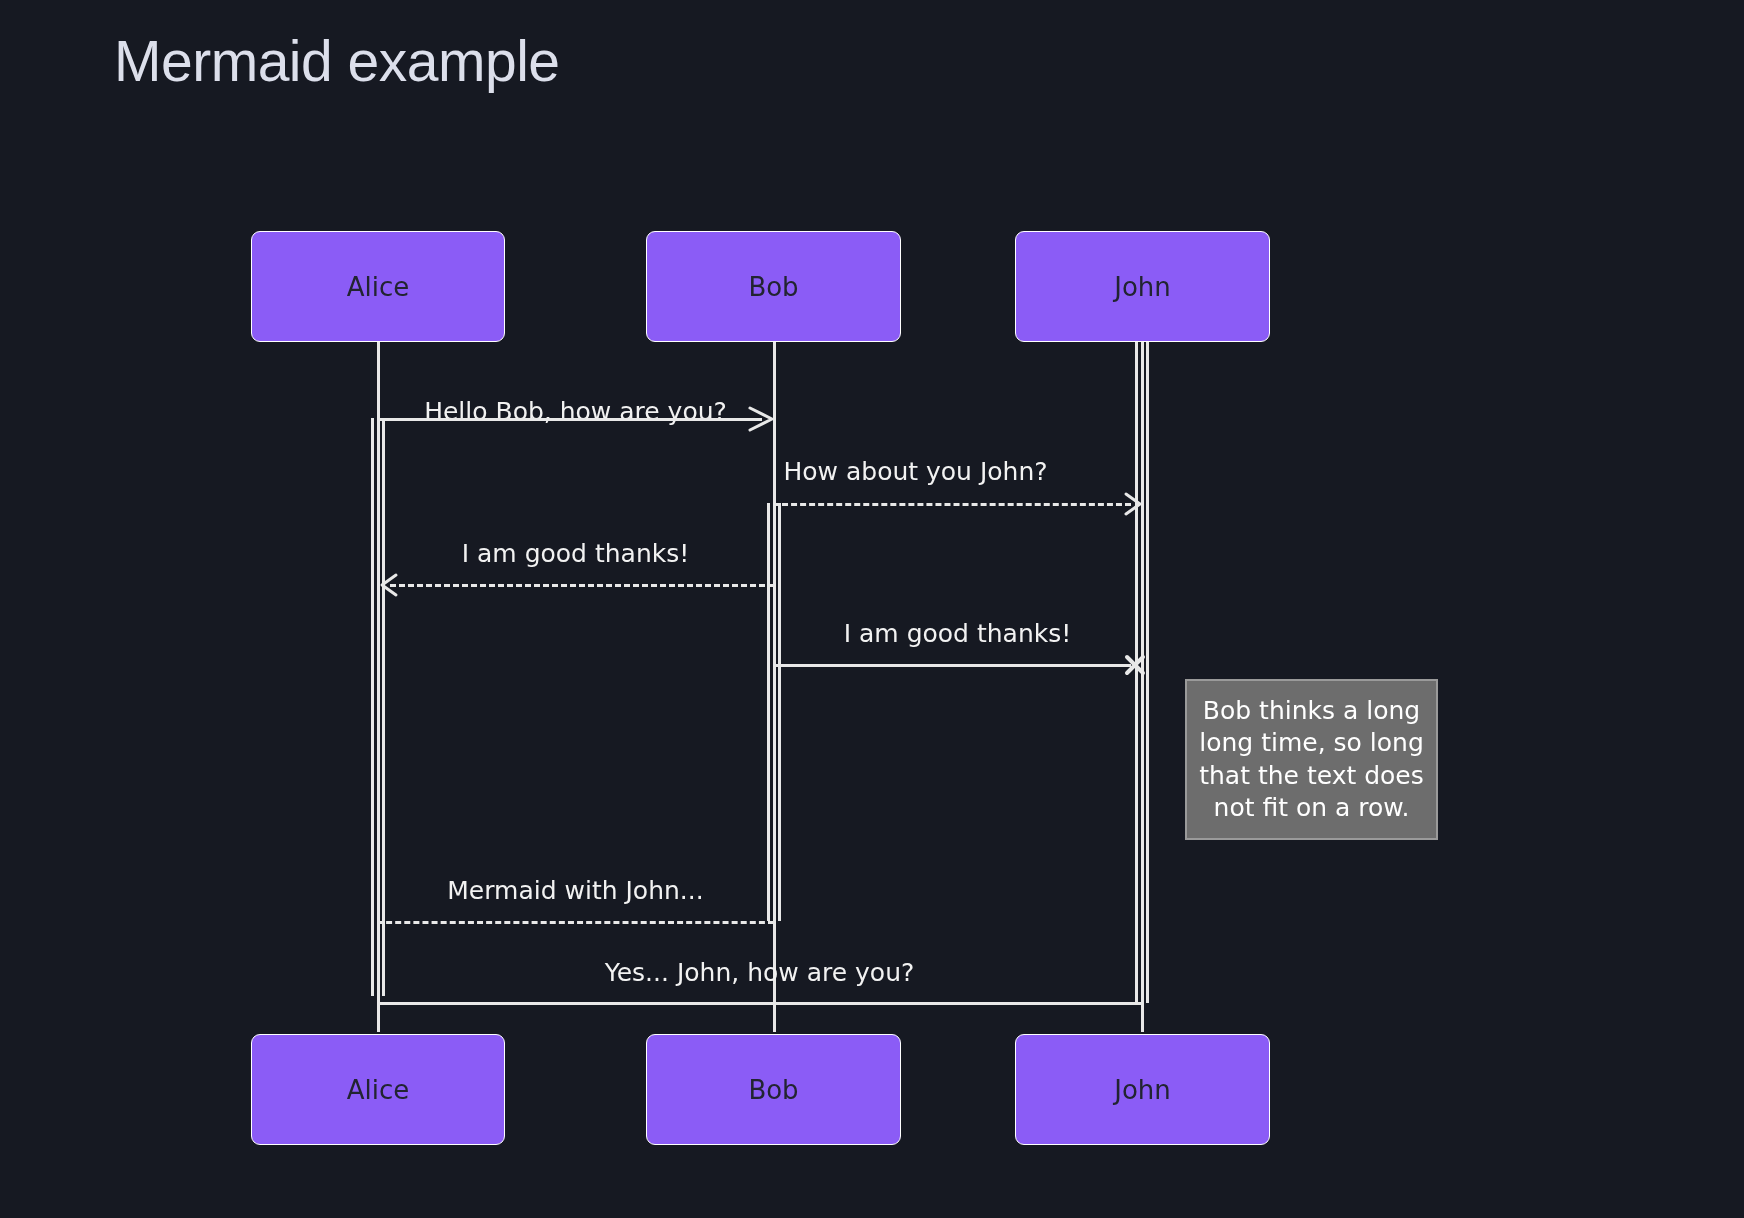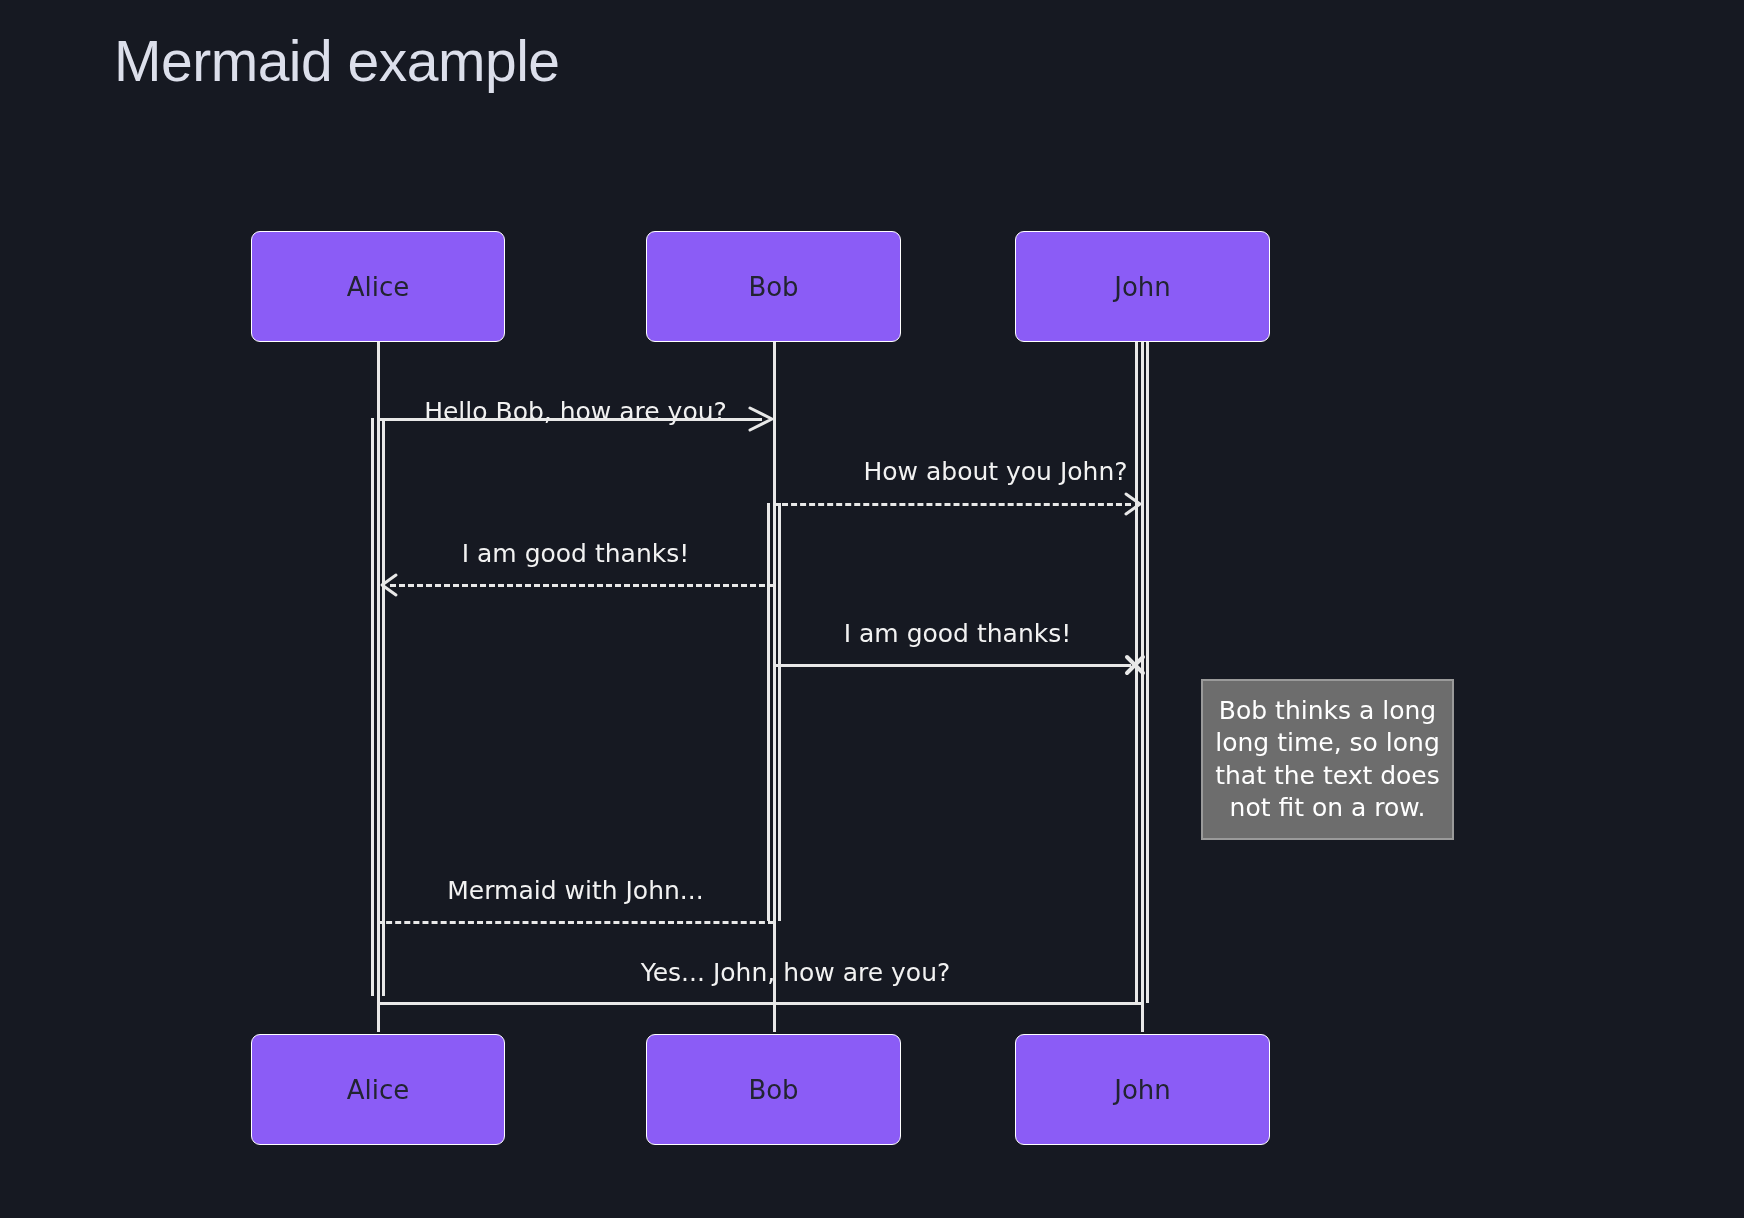--- a/index.html
+++ b/index.html
@@ -111,21 +111,20 @@
   
   .note-box {
     position: absolute;
     background: #6d6d6d;
     border: 2px solid #9a9a9a;
     box-sizing: border-box;
     display: flex;
     align-items: center;
     justify-content: center;
     padding: 10px 0;
-    margin-left: 16px;
   }
   .note-text {
     font-family: "DejaVu Sans", sans-serif;
     font-size: 25px;
     line-height: 1.30;
     color: #ffffff;
     text-align: center;
   }
 </style>
 </head>
@@ -144,21 +143,21 @@
   <div class="activation" style="left:767px; top:503px; height:418px;"></div>
 
   <div class="activation" style="left:1135px; top:342px; height:661px;"></div>
 
   <div class="msg-label" style="left:377px; top:378px; width:397px;margin-top:21px;">Hello Bob, how are you?</div>
   <div class="msg-line" style="left:377px; top:418px; width:385px;"></div>
   <svg class="arrow-solid-right" style="left:748px; top:406px;" viewBox="0 0 26 26">
     <path d="M2,2 L24,13 L2,24" fill="none" stroke="#e8e8e8" stroke-width="3" stroke-linecap="round" stroke-linejoin="round"></path>
   </svg>
 
-  <div class="msg-label" style="left:811px; top:459px; width:369px;">How about you John?</div>
+  <div class="msg-label" style="left:731px; top:459px; width:369px;">How about you John?</div>
   <div class="msg-line dashed" style="left:773px; top:503px; width:358px;"></div>
   <svg class="arrow-open-right" style="left:1118px; top:491px;" viewBox="0 0 26 26">
     <path d="M8,3 L22,13 L8,23" fill="none" stroke="#e8e8e8" stroke-width="3" stroke-linecap="round" stroke-linejoin="round"></path>
   </svg>
 
   <div class="msg-label" style="left:377px; top:541px; width:397px;">I am good thanks!</div>
   <div class="msg-line dashed" style="left:390px; top:584px; width:384px;"></div>
   <svg class="arrow-open-left" style="left:377px; top:572px;" viewBox="0 0 26 26">
     <path d="M19,3 L5,13 L19,23" fill="none" stroke="#e8e8e8" stroke-width="3" stroke-linecap="round" stroke-linejoin="round"></path>
   </svg>
@@ -169,21 +168,21 @@
     <path d="M5,5 L21,21 M21,5 L5,21" fill="none" stroke="#e8e8e8" stroke-width="4" stroke-linecap="round"></path>
   </svg>
 
   <div class="note-box" style="left:1185px; top:679px; width:253px; height:161px;">
     <div class="note-text">Bob thinks a long long time, so long that the text does not fit on a row.</div>
   </div>
 
   <div class="msg-label" style="left:377px; top:878px; width:397px;">Mermaid with John...</div>
   <div class="msg-line dashed" style="left:377px; top:921px; width:397px;"></div>
 
-  <div class="msg-label" style="left:377px; top:960px; width:765px;padding-left:36px;">Yes... John, how are you?</div>
+  <div class="msg-label" style="left:377px; top:960px; width:765px;">Yes... John, how are you?</div>
   <div class="msg-line" style="left:377px; top:1002px; width:765px;"></div>
 
   <div class="actor-box" style="left:251px; top:231px; width:254px; height:111px;">
     <span class="actor-label">Alice</span>
   </div>
   <div class="actor-box" style="left:646px; top:231px; width:255px; height:111px;">
     <span class="actor-label">Bob</span>
   </div>
   <div class="actor-box" style="left:1015px; top:231px; width:255px; height:111px;">
     <span class="actor-label">John</span>

